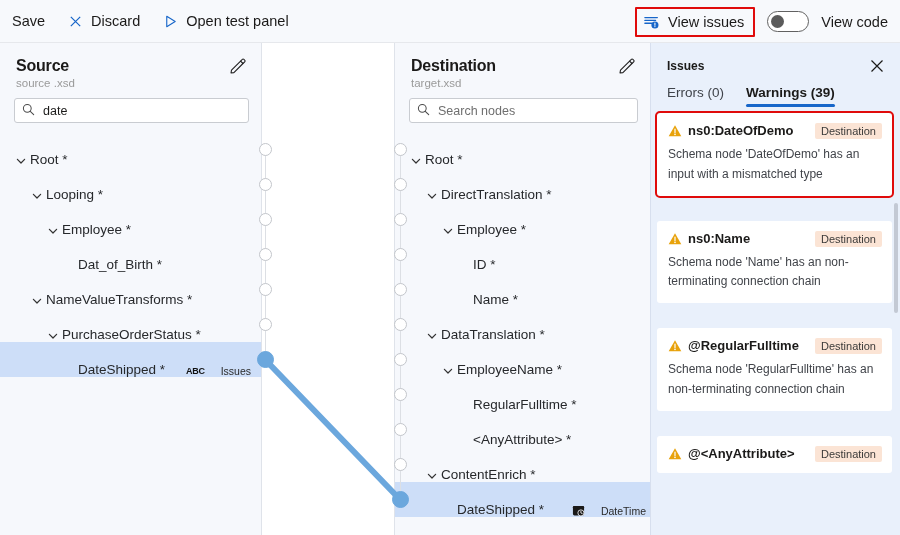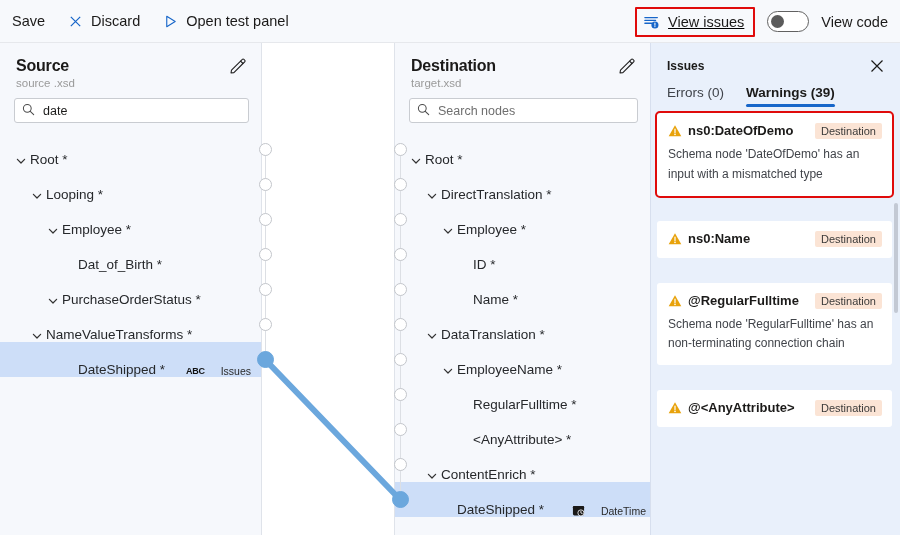--- a/index.html
+++ b/index.html
@@ -42,21 +42,20 @@
     display: flex; align-items: center;
     gap: 12px; padding-right: 12px;
   }
   .view-issues-wrap {
     position: relative;
     display: flex; align-items: center; gap: 8px;
     border: 2px solid #e00b0b;
     padding: 5px 9px 5px 7px;
     border-radius: 1px;
     cursor: pointer;
-    text-decoration: underline;
   }
   .view-issues-wrap .label { font-size: 14.5px; color: #1b1a19; white-space: nowrap; }
 
   .toggle {
     width: 42px; height: 21px;
     border: 1px solid #616161;
     border-radius: 11px;
     background: #ffffff;
     position: relative;
     cursor: pointer;
@@ -345,35 +344,35 @@
           <span class="node-label">Employee *</span>
         </div>
         <div class="node" style="padding-left: 62px;">
           <span class="chev empty">
             <svg width="12" height="12" viewBox="0 0 12 12">
               <path d="M2.4 4.3 L6 8 L9.6 4.3" stroke="#323232" stroke-width="1.2" fill="none" stroke-linecap="round" stroke-linejoin="round"></path>
             </svg>
           </span>
           <span class="node-label">Dat_of_Birth *</span>
         </div>
+        <div class="node" style="padding-left: 30px;">
+          <span class="chev">
+            <svg width="12" height="12" viewBox="0 0 12 12">
+              <path d="M2.4 4.3 L6 8 L9.6 4.3" stroke="#323232" stroke-width="1.2" fill="none" stroke-linecap="round" stroke-linejoin="round"></path>
+            </svg>
+          </span>
+          <span class="node-label">NameValueTransforms *</span>
+        </div>
         <div class="node" style="padding-left: 46px;">
           <span class="chev">
             <svg width="12" height="12" viewBox="0 0 12 12">
               <path d="M2.4 4.3 L6 8 L9.6 4.3" stroke="#323232" stroke-width="1.2" fill="none" stroke-linecap="round" stroke-linejoin="round"></path>
             </svg>
           </span>
           <span class="node-label">PurchaseOrderStatus *</span>
-        </div>
-        <div class="node" style="padding-left: 30px;">
-          <span class="chev">
-            <svg width="12" height="12" viewBox="0 0 12 12">
-              <path d="M2.4 4.3 L6 8 L9.6 4.3" stroke="#323232" stroke-width="1.2" fill="none" stroke-linecap="round" stroke-linejoin="round"></path>
-            </svg>
-          </span>
-          <span class="node-label">NameValueTransforms *</span>
         </div>
         <div class="node selected" style="padding-left: 62px;">
           <span class="chev empty">
             <svg width="12" height="12" viewBox="0 0 12 12">
               <path d="M2.4 4.3 L6 8 L9.6 4.3" stroke="#323232" stroke-width="1.2" fill="none" stroke-linecap="round" stroke-linejoin="round"></path>
             </svg>
           </span>
           <span class="node-label">DateShipped *</span>
           <span class="type-badge">
             <span class="abc">ABC</span>
@@ -561,20 +560,21 @@
         <div class="issue-card">
           <div class="issue-top">
             <span class="warn-ico"><svg width="14" height="14" viewBox="0 0 14 14">
                 <path d="M7 1.3 L13.3 12.3 H0.7 Z" fill="#e8a20b"></path>
                 <path d="M7 5 V8.6" stroke="#fff" stroke-width="1.2" stroke-linecap="round"></path>
                 <circle cx="7" cy="10.4" r="0.8" fill="#fff"></circle>
               </svg></span>
             <span class="issue-node">ns0:Name</span>
             <span class="issue-tag">Destination</span>
           </div>
+          <div class="issue-desc">Schema node 'Name' has an non-terminating connection chain</div>
         </div>
         <div class="issue-card">
           <div class="issue-top">
             <span class="warn-ico"><svg width="14" height="14" viewBox="0 0 14 14">
                 <path d="M7 1.3 L13.3 12.3 H0.7 Z" fill="#e8a20b"></path>
                 <path d="M7 5 V8.6" stroke="#fff" stroke-width="1.2" stroke-linecap="round"></path>
                 <circle cx="7" cy="10.4" r="0.8" fill="#fff"></circle>
               </svg></span>
             <span class="issue-node">@RegularFulltime</span>
             <span class="issue-tag">Destination</span>

